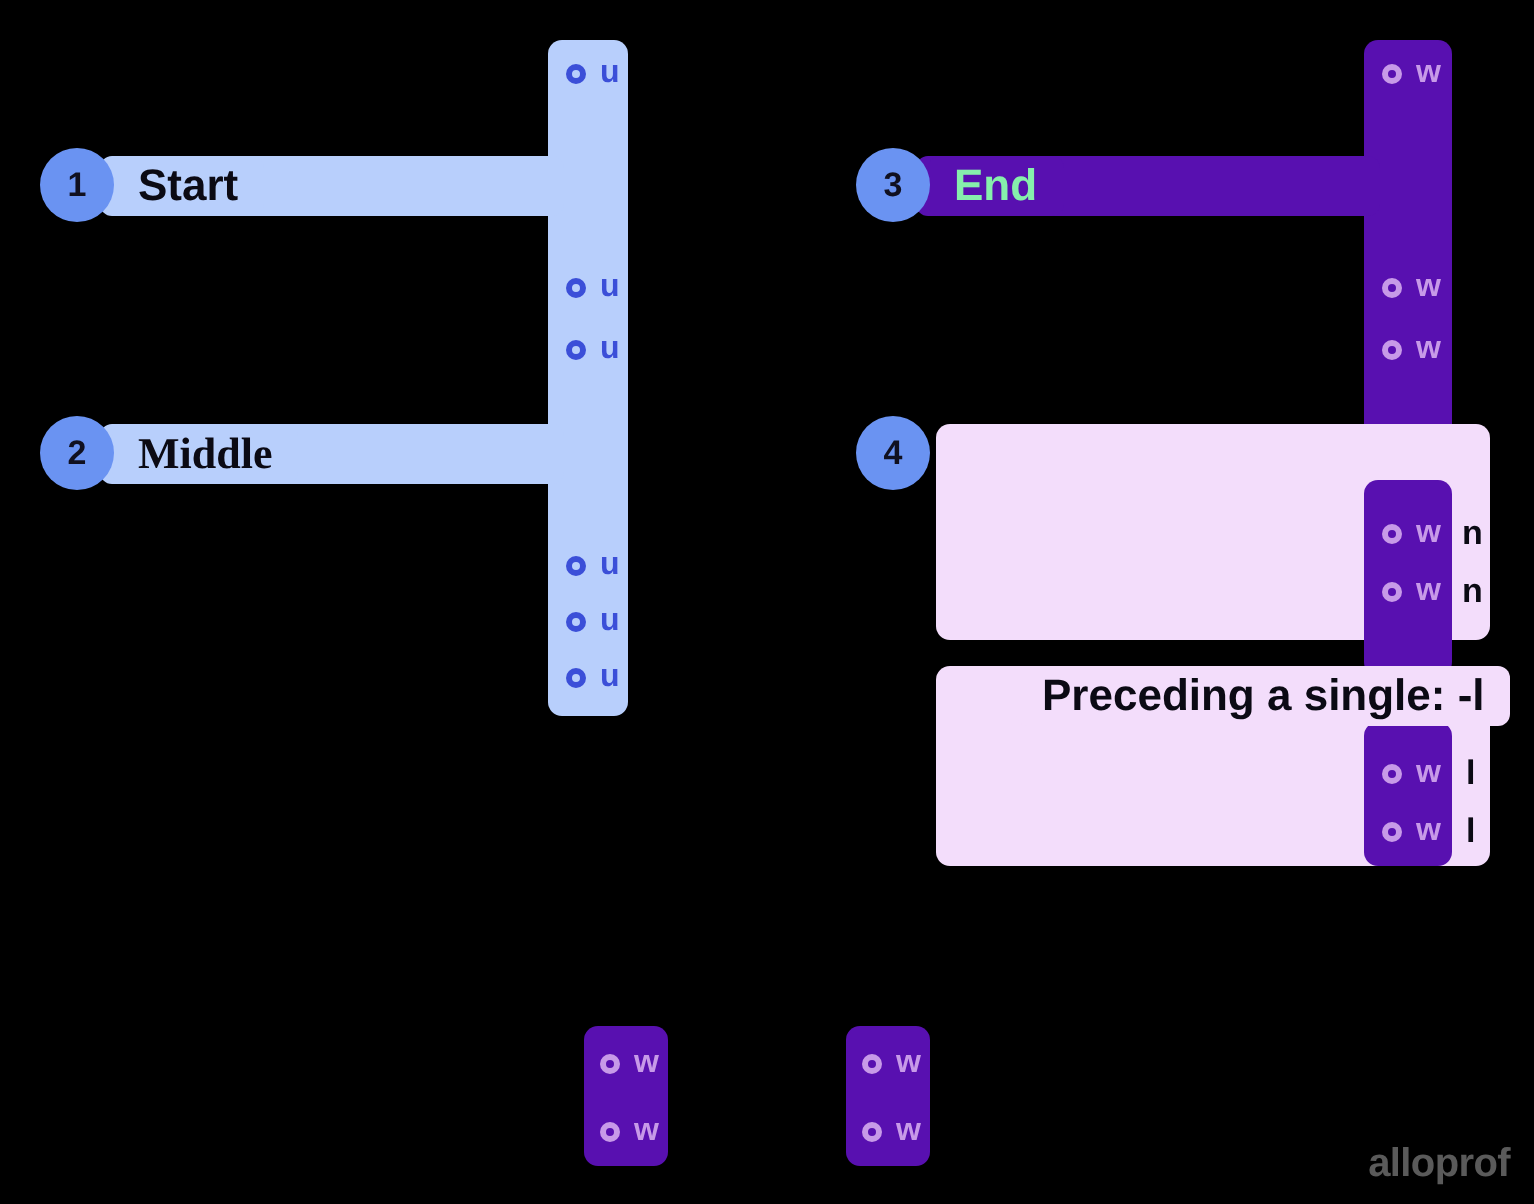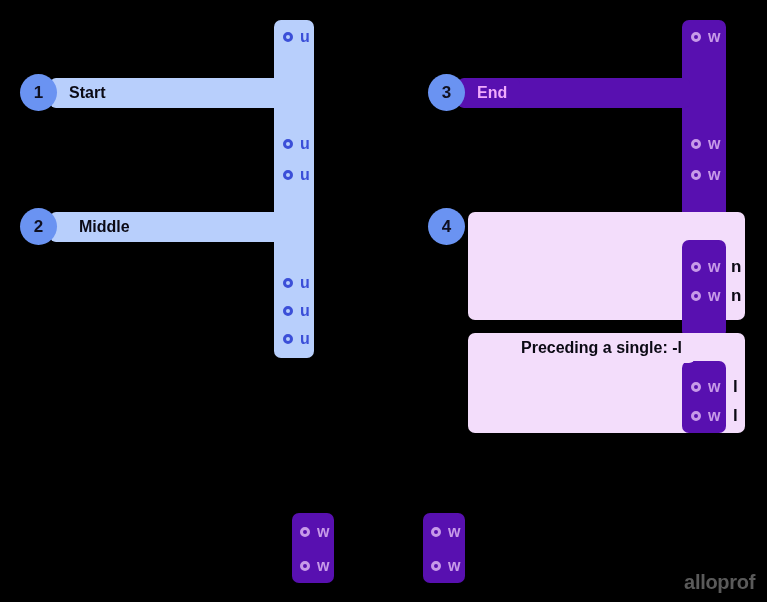--- a/index.html
+++ b/index.html
@@ -72,26 +72,26 @@
 
   
   .chip {
     position: absolute;
     display: flex;
     align-items: center;
     height: 30px;
     border-radius: 6px;
     padding-left: 13px;
     padding-right: 13px;
-    font-size: 16px;
+    font-size: 22px;
     font-weight: bold;
     white-space: nowrap;
   }
   .chip-blue { background: #b8cffc; color: #0b0a14; }
-  .chip-purple { background: #5810b0; color: #f0abfc; }
+  .chip-purple { background: #5810b0; color: #86efac; }
   .chip-pink { background: #f3ddfb; color: #0b0a14; }
 
   
   .num {
     position: absolute;
     width: 37px;
     height: 37px;
     border-radius: 50%;
     background: #6a93f2;
     color: #101020;
@@ -155,21 +155,21 @@
 
   <div class="bar bar-blue" style="left:50px; top:78px; width:232px;"></div>
   <div class="chip chip-blue" style="left:56px; top:78px;">
     <span>Start</span>
   </div>
   <div class="num" style="left:20px; top:74px;">
     <span>1</span>
   </div>
 
   <div class="bar bar-blue" style="left:50px; top:212px; width:232px;"></div>
-  <div class="chip chip-blue" style="left:66px; top:212px;">
+  <div class="chip chip-blue" style="left:56px; top:212px;font-family:Liberation Serif, serif;">
     <span>Middle</span>
   </div>
   <div class="num" style="left:20px; top:208px;">
     <span>2</span>
   </div>
 
   <div class="col col-purple" style="left:682px; top:20px; width:44px; height:318px;"></div>
 
   <div class="token tok-violet" style="left:691px; top:29px;">
     <span class="ring"></span>

